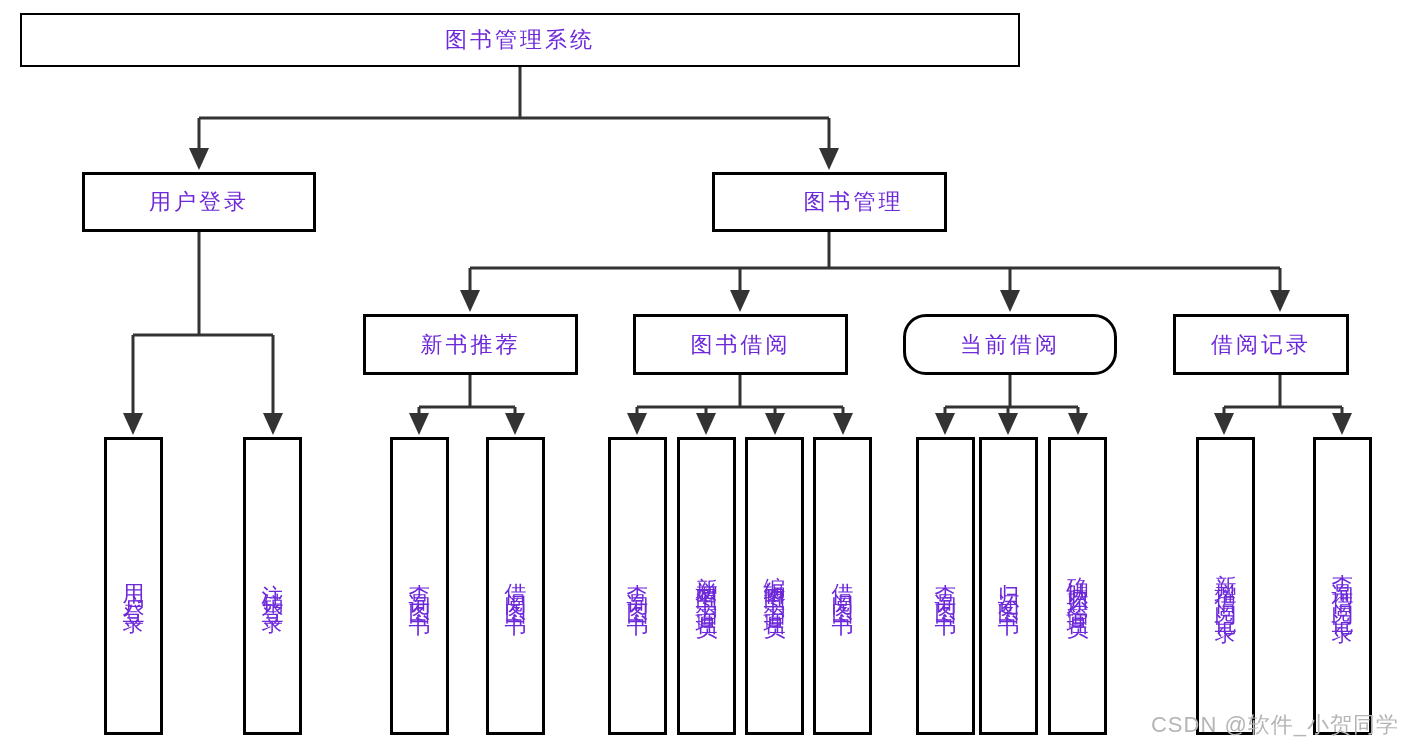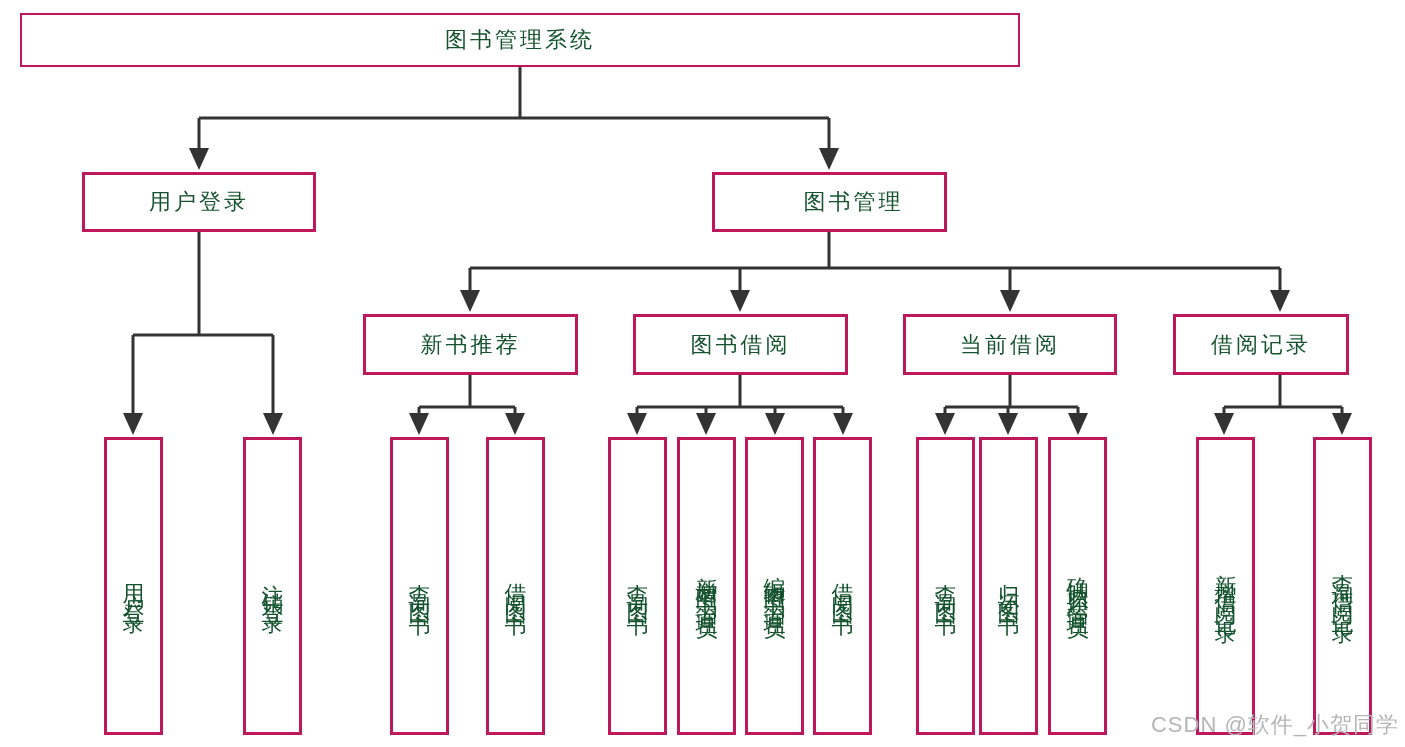--- a/index.html
+++ b/index.html
@@ -8,26 +8,26 @@
     width: 1405px;
     height: 747px;
     background: #ffffff;
     overflow: hidden;
     font-family: "Liberation Sans", "DejaVu Sans", sans-serif;
   }
   .wires { position: absolute; left: 0; top: 0; width: 1405px; height: 747px; }
   .box {
     position: absolute;
     box-sizing: border-box;
-    border: 3px solid #be185d;
+    border: 3px solid #000000;
     background: #ffffff;
     display: flex;
     align-items: center;
     justify-content: center;
-    color: #14532d;
+    color: #6d28d9;
     z-index: 2;
   }
   .hbox { font-size: 22px; letter-spacing: 3px; white-space: nowrap; }
   .root { border-width: 2px; }
   .vbox {
     writing-mode: vertical-rl;
     text-orientation: mixed;
     font-size: 22px;
     letter-spacing: 10px;
     line-height: 1;
@@ -92,21 +92,21 @@
     </g>
   </svg>
 
   <div class="box hbox root" style="left:20px; top:13px; width:1000px; height:54px;">图书管理系统</div>
 
   <div class="box hbox" style="left:82px; top:172px; width:234px; height:60px;">用户登录</div>
   <div class="box hbox" style="left:712px; top:172px; width:235px; height:60px;padding-left:48px;">图书管理</div>
 
   <div class="box hbox" style="left:363px; top:314px; width:215px; height:61px;text-align:right;">新书推荐</div>
   <div class="box hbox" style="left:633px; top:314px; width:215px; height:61px;">图书借阅</div>
-  <div class="box hbox" style="left:903px; top:314px; width:214px; height:61px;">当前借阅</div>
+  <div class="box hbox" style="left:903px; top:314px; width:214px; height:61px;border-radius:23px;">当前借阅</div>
   <div class="box hbox" style="left:1173px; top:314px; width:176px; height:61px;">借阅记录</div>
 
   <div class="box vbox" style="left:104px; top:437px; width:59px; height:298px;">用户登录</div>
   <div class="box vbox" style="left:243px; top:437px; width:59px; height:298px;">注销登录</div>
 
   <div class="box vbox" style="left:390px; top:437px; width:59px; height:298px;">查询图书</div>
   <div class="box vbox" style="left:486px; top:437px; width:59px; height:298px;">借阅图书</div>
 
   <div class="box vbox" style="left:608px; top:437px; width:59px; height:298px;">查询图书</div>
   <div class="box vbox long" style="left:677px; top:437px; width:59px; height:298px;">新增图书（管理员）</div>

